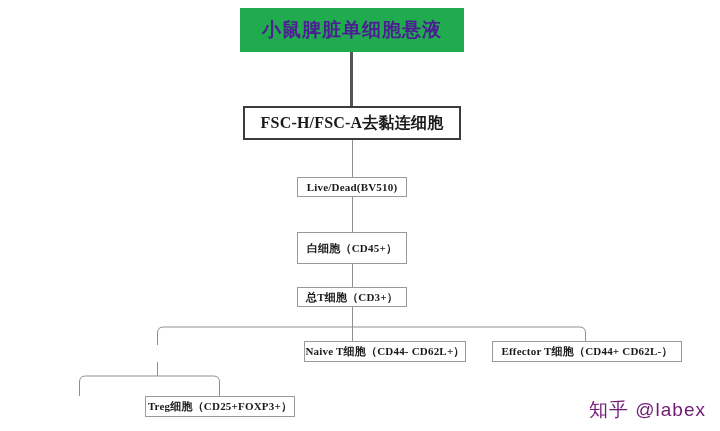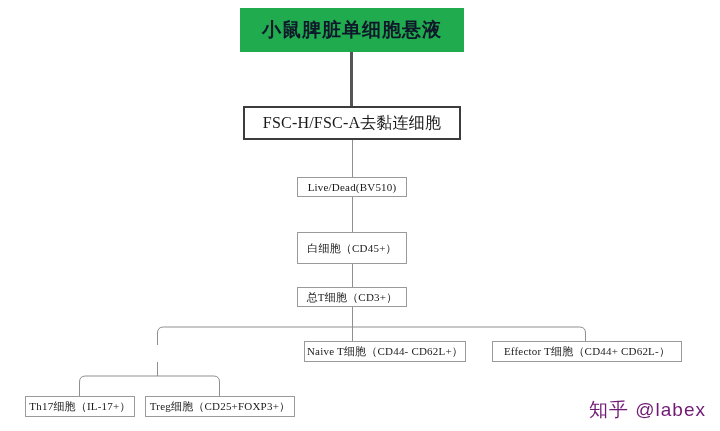--- a/index.html
+++ b/index.html
@@ -22,29 +22,29 @@
   .node {
     position: absolute;
     box-sizing: border-box;
     display: flex;
     align-items: center;
     justify-content: center;
     text-align: center;
     white-space: nowrap;
     background: #ffffff;
     color: #1a1a1a;
-    font-weight: normal;
+    font-weight: bold;
     letter-spacing: .2px;
     z-index: 3;
   }
 
   .node.root {
     background: #20ab4e;
     border: none;
-    color: #0f172a;
+    color: #4c1d95;
     font-size: 19px;
     font-weight: bold;
     letter-spacing: 1px;
   }
 
   .node.strong {
     border: 2px solid #3c3c3c;
     font-size: 16px;
   }
 
@@ -129,19 +129,18 @@
   <div class="node leaf" style="left:304px; top:341px; width:162px; height:21px;">Naive T细胞（CD44- CD62L+）</div>
 
   <div class="node leaf" style="left:492px; top:341px; width:190px; height:21px;text-align:right;">Effector T细胞（CD44+ CD62L-）</div>
 
   <svg class="branch-svg" style="left:0px; top:362px; width:720px; height:36px;" viewBox="0 0 720 36">
     <path d="M157.5,0 L157.5,14"></path>
     <path d="M157.5,14 L85.5,14 Q79.5,14 79.5,20 L79.5,34"></path>
     <path d="M157.5,14 L213.5,14 Q219.5,14 219.5,20 L219.5,34"></path>
   </svg>
 
-  <div class="node leaf" style="left:25px; top:396px; width:110px; height:21px;">Th17细胞（IL-17+）</div>
 
   <div class="node leaf" style="left:145px; top:396px; width:150px; height:21px;">Treg细胞（CD25+FOXP3+）</div>
 
   <div class="watermark">知乎 @labex</div>
 
 </div>
 
 </body></html>

